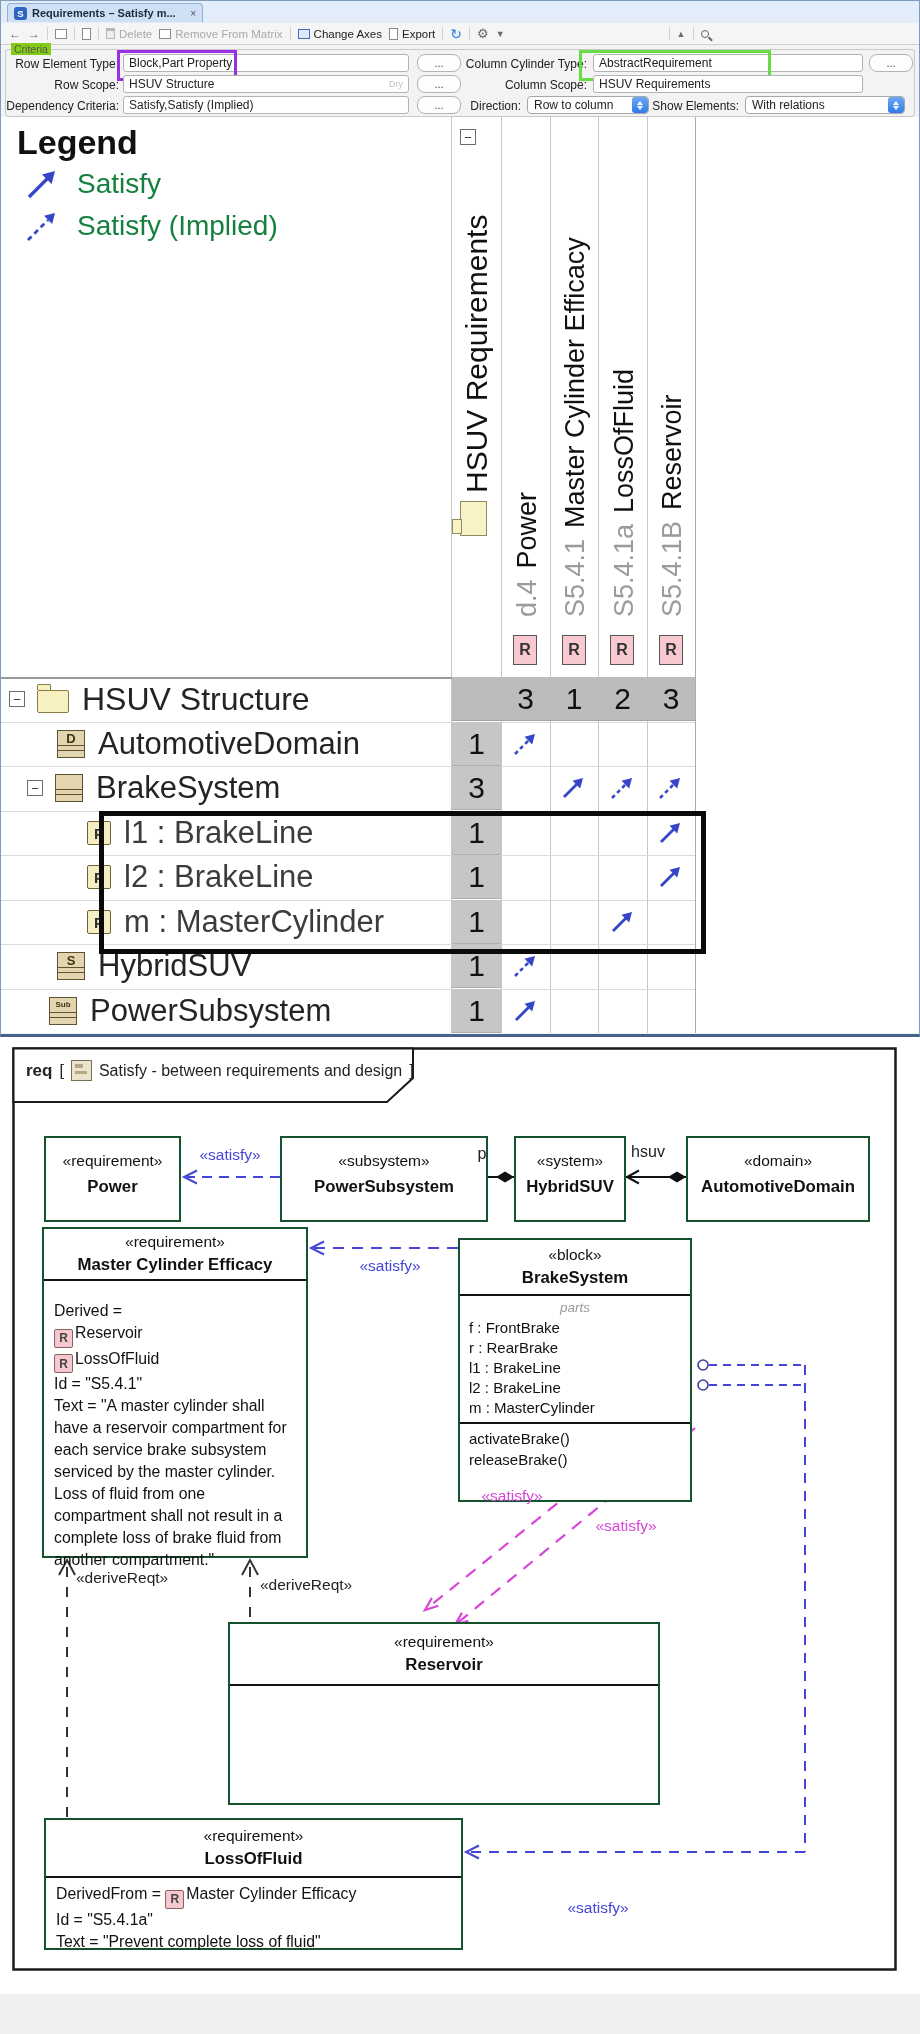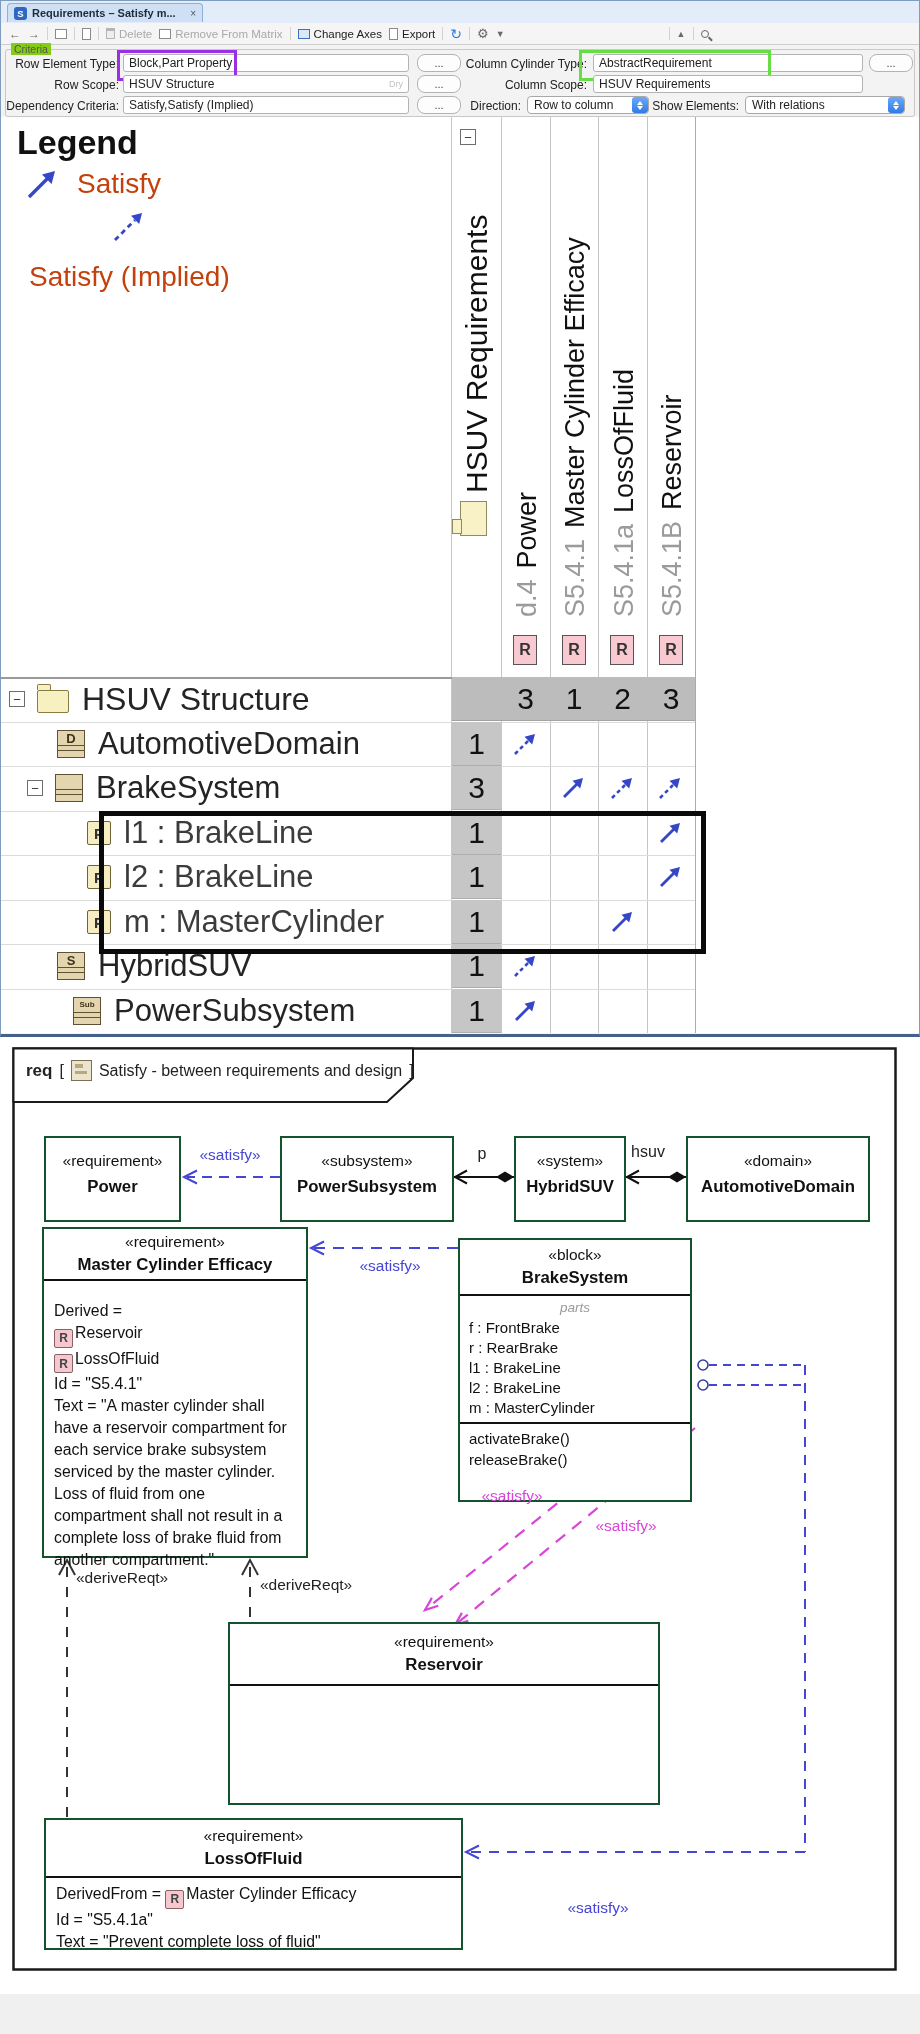--- a/index.html
+++ b/index.html
@@ -57,21 +57,21 @@
         white-space:nowrap;color:#111;}
   .vcol .pref{color:#9b9b9b;margin-right:11px;}
   .minusbox{position:absolute;width:16px;height:16px;border:1.6px solid #6d6d6d;background:#fff;color:#333;
         font-size:13px;line-height:13px;display:flex;align-items:center;justify-content:center;box-sizing:border-box;}
   .icon-pkg{position:absolute;width:27px;height:35px;background:#f8f2c6;border:1.6px solid #8f8a62;box-sizing:border-box;}
   .icon-pkg:before{content:"";position:absolute;left:-9px;bottom:1px;width:8px;height:13px;background:#f8f2c6;border:1.6px solid #8f8a62;}
   .icon-R{position:absolute;width:24px;height:30px;background:#f8c9d1;border:1.8px solid #555;box-sizing:border-box;
         display:flex;align-items:center;justify-content:center;font-size:16px;font-weight:bold;color:#333;}
   .legend-title{position:absolute;left:16px;top:6px;font-size:34px;font-weight:bold;color:#111;}
   .lg-item{position:absolute;display:flex;align-items:center;gap:14px;}
-  .lg-item .lt{font-size:28px;color:#c2410c;}
+  .lg-item .lt{font-size:28px;color:#15803d;}
 
   .mrow{position:absolute;left:0;width:694px;height:44px;display:flex;align-items:center;box-sizing:border-box;}
   .mrow .rlabel{font-size:31px;color:#242424;white-space:nowrap;}
   .mrow .cnt{position:absolute;left:451px;top:0;width:49px;height:44px;background:#c6c6c6;border-bottom:1px solid #aeaeae;
         display:flex;align-items:center;justify-content:center;font-size:30px;color:#111;box-sizing:border-box;}
   .tot{position:absolute;top:0;height:44px;background:#bcbcbc;border-bottom:1px solid #a2a2a2;
         display:flex;align-items:center;justify-content:center;font-size:30px;color:#111;box-sizing:border-box;}
   .arr{position:absolute;top:7px;width:30px;height:30px;}
   .mi{display:inline-flex;margin-right:13px;flex:0 0 auto;}
   .icon-folder{width:30px;height:21px;background:#f7f0c0;border:1.7px solid #8a7b45;border-radius:2px;position:relative;margin-top:4px;}
@@ -226,21 +226,21 @@
       <div class="hline" style="top:872px;"></div>
 
       <div class="legend-title">Legend</div>
       <div class="lg-item" style="left:20px;top:46px;">
         <svg width="42" height="42" viewBox="0 0 42 42">
           <path d="M8 34 L27 15" stroke="#3547c6" stroke-width="3.4" fill="none"></path>
           <polygon points="34,8 21,11.4 30.6,21" fill="#3547c6"></polygon>
         </svg>
         <span class="lt">Satisfy</span>
       </div>
-      <div class="lg-item" style="left:28px;top:88px;flex-direction:column;">
+      <div class="lg-item" style="left:20px;top:88px;">
         <svg width="42" height="42" viewBox="0 0 42 42">
           <path d="M7 35 L27 15" stroke="#3547c6" stroke-width="2.8" stroke-dasharray="5 4" fill="none"></path>
           <polygon points="34,8 23,10.8 31.2,19" fill="#3547c6"></polygon>
         </svg>
         <span class="lt">Satisfy (Implied)</span>
       </div>
 
       <div class="minusbox" style="left:459px;top:12px;">−</div>
       <div class="vcol" style="left:451px;top:376px;width:335px;height:49px;font-size:30px;">
         <span>HSUV Requirements</span>
@@ -383,21 +383,21 @@
         <span class="rlabel">HybridSUV</span>
         <div class="cnt">1</div>
         <div class="arr" style="left:509px;">
           <svg width="30" height="30" viewBox="0 0 30 30">
               <path d="M5 25 L19 11" stroke="#3547c6" stroke-width="2.6" stroke-dasharray="4 3.2" fill="none"></path>
               <polygon points="25,5 14.5,7.8 22.2,15.5" fill="#3547c6"></polygon>
             </svg>
         </div>
       </div>
 
-      <div class="mrow" style="top:872px;padding-left:72px;">
+      <div class="mrow" style="top:872px;padding-left:48px;">
         <span class="mi">
             <span class="icon-blk">
               <span style="font-size:8px;margin-top:2px;">Sub</span>
               <i class="b1"></i>
               <i class="b2"></i>
             </span>
           </span>
         <span class="rlabel">PowerSubsystem</span>
         <div class="cnt">1</div>
         <div class="arr" style="left:509px;">
@@ -457,21 +457,21 @@
       <span class="i-diag"></span>
       <span>Satisfy - between requirements and design</span>
       <span>]</span>
     </div>
 
     <div class="ubox hdr2" style="left:32px;top:89px;width:137px;height:86px;">
       <span class="st">«requirement»</span>
       <span class="nm">Power</span>
     </div>
     <div class="dlabel blue" style="left:170px;top:99px;width:96px;">«satisfy»</div>
-    <div class="ubox hdr2" style="left:268px;top:89px;width:174px;height:86px;">
+    <div class="ubox hdr2" style="left:268px;top:89px;width:208px;height:86px;">
       <span class="st">«subsystem»</span>
       <span class="nm">PowerSubsystem</span>
     </div>
     <div class="dlabel" style="left:452px;top:98px;width:36px;font-size:16px;">p</div>
     <div class="ubox hdr2" style="left:502px;top:89px;width:112px;height:86px;">
       <span class="st">«system»</span>
       <span class="nm">HybridSUV</span>
     </div>
     <div class="dlabel" style="left:612px;top:96px;width:48px;font-size:16px;">hsuv</div>
     <div class="ubox hdr2" style="left:674px;top:89px;width:184px;height:86px;">

